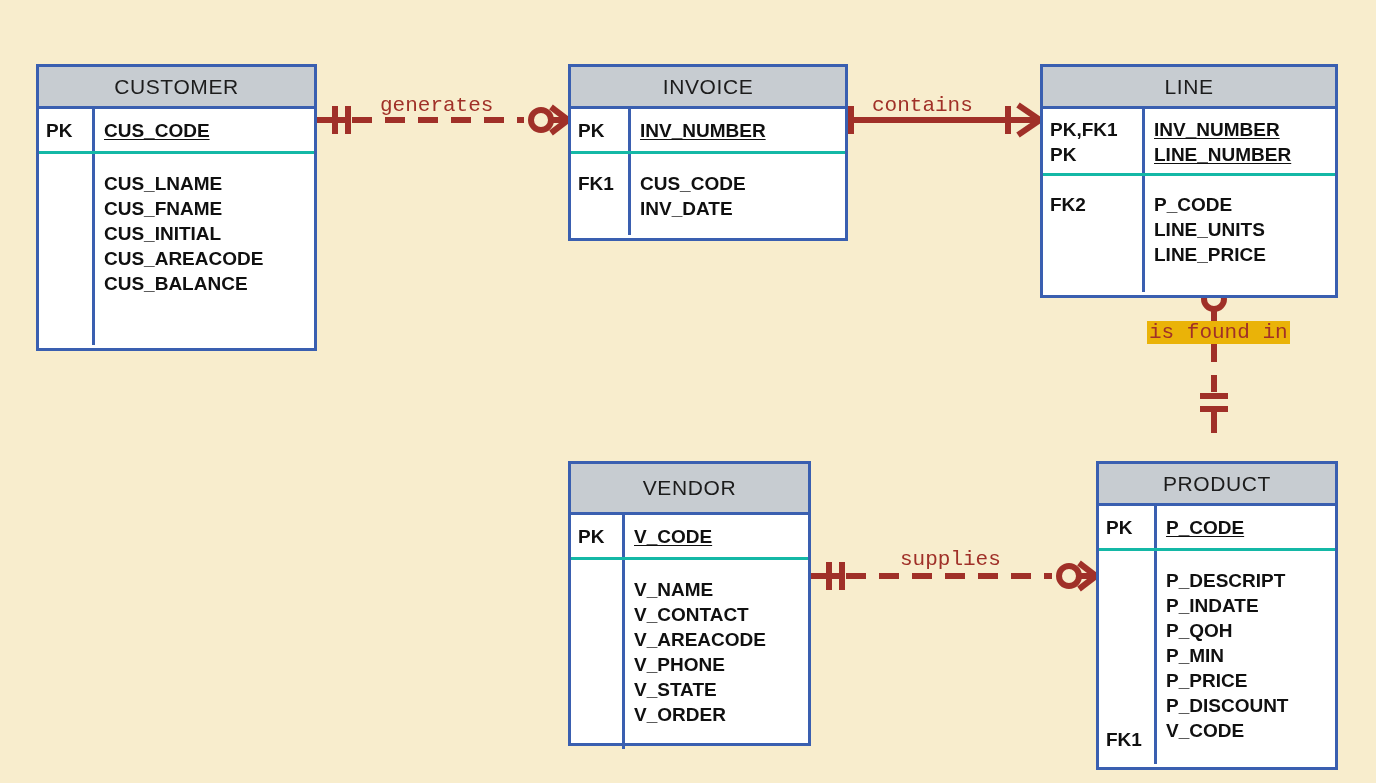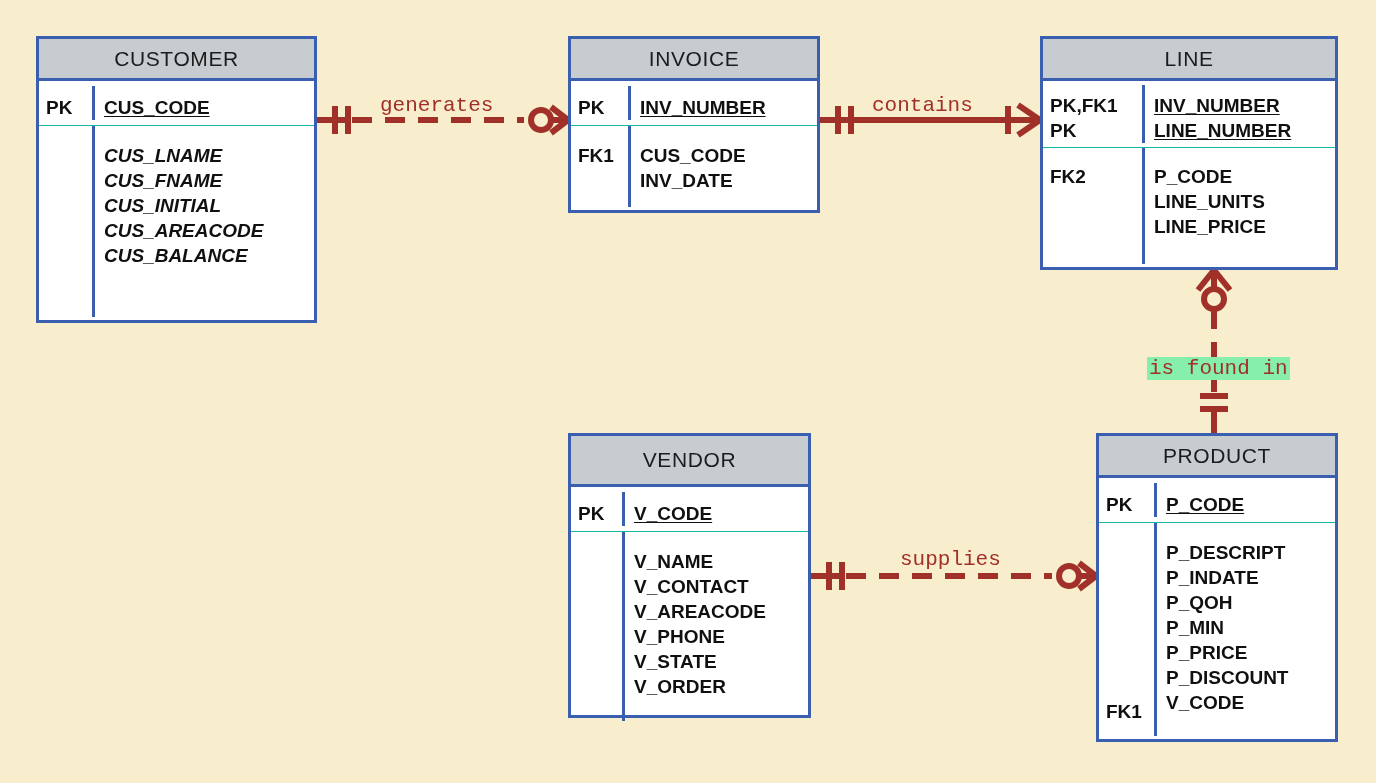--- a/index.html
+++ b/index.html
@@ -20,40 +20,40 @@
     width: 1376px;
     height: 783px;
   }
   
   .entity {
     position: absolute;
     border: 3px solid #3a5fb0;
     background: #ffffff;
     box-sizing: border-box;
     z-index: 5;
+    margin-top: 28px;
   }
   .entity-header {
     background: #c7ccd1;
     border-bottom: 3px solid #3a5fb0;
     text-align: center;
     font-size: 21px;
     color: #1c1c1c;
     letter-spacing: 0.6px;
     box-sizing: border-box;
     display: flex;
     align-items: center;
     justify-content: center;
   }
   .section {
     display: flex;
     box-sizing: border-box;
   }
   .section.pk-section {
-    border-bottom: 1px solid #14b8a6;
-    align-items: center;
+    border-bottom: 3px solid #14b8a6;
   }
   .keycol {
     border-right: 3px solid #3a5fb0;
     box-sizing: border-box;
     font-size: 19px;
     font-weight: bold;
     color: #101010;
     padding: 0 7px;
     display: flex;
     flex-direction: column;
@@ -116,34 +116,34 @@
     <div class="section pk-section" style="height:45px;">
       <div class="keycol" style="width:56px;">
         <div class="pad-top" style="height:9px;"></div>
         <div class="key-line">PK</div>
       </div>
       <div class="attrcol">
         <div class="pad-top" style="height:9px;"></div>
         <div class="attr-line underline">CUS_CODE</div>
       </div>
     </div>
-    <div class="section" style="height:191px;font-style:italic;">
+    <div class="section" style="height:191px;">
       <div class="keycol" style="width:56px;"></div>
       <div class="attrcol">
         <div class="pad-top" style="height:17px;"></div>
         <div class="attr-line">CUS_LNAME</div>
         <div class="attr-line">CUS_FNAME</div>
         <div class="attr-line">CUS_INITIAL</div>
         <div class="attr-line">CUS_AREACODE</div>
         <div class="attr-line">CUS_BALANCE</div>
       </div>
     </div>
   </div>
 
-  <div class="entity" id="ent-invoice" style="left:568px; top:36px; width:252px; height:177px;">
+  <div class="entity" id="ent-invoice" style="left:568px; top:36px; width:280px; height:177px;">
     <div class="entity-header" style="height:42px;">INVOICE</div>
     <div class="section pk-section" style="height:45px;">
       <div class="keycol" style="width:60px;">
         <div class="pad-top" style="height:9px;"></div>
         <div class="key-line">PK</div>
       </div>
       <div class="attrcol">
         <div class="pad-top" style="height:9px;"></div>
         <div class="attr-line underline">INV_NUMBER</div>
       </div>
@@ -298,17 +298,17 @@
         <circle cx="1069" cy="576" r="10" stroke-width="6" fill="#f8edcd"></circle>
         <line x1="1079" y1="576" x2="1096" y2="576"></line>
         <line x1="1096" y1="576" x2="1079" y2="563"></line>
         <line x1="1096" y1="576" x2="1079" y2="589"></line>
       </g>
     </g>
   </svg>
 
   <div class="rel-label" style="left:380px; top:94px;">generates</div>
   <div class="rel-label" style="left:872px; top:94px;">contains</div>
-  <div class="rel-label" style="left:1147px; top:321px; background:#86efac; padding:0 2px;margin-top:36px;">is found in</div>
+  <div class="rel-label" style="left:1147px; top:321px; background:#eab308; padding:0 2px;">is found in</div>
   <div class="rel-label" style="left:897px; top:548px; background:#f8edcd; padding:0 3px;">supplies</div>
 
 
 </div>
 
 </body></html>

